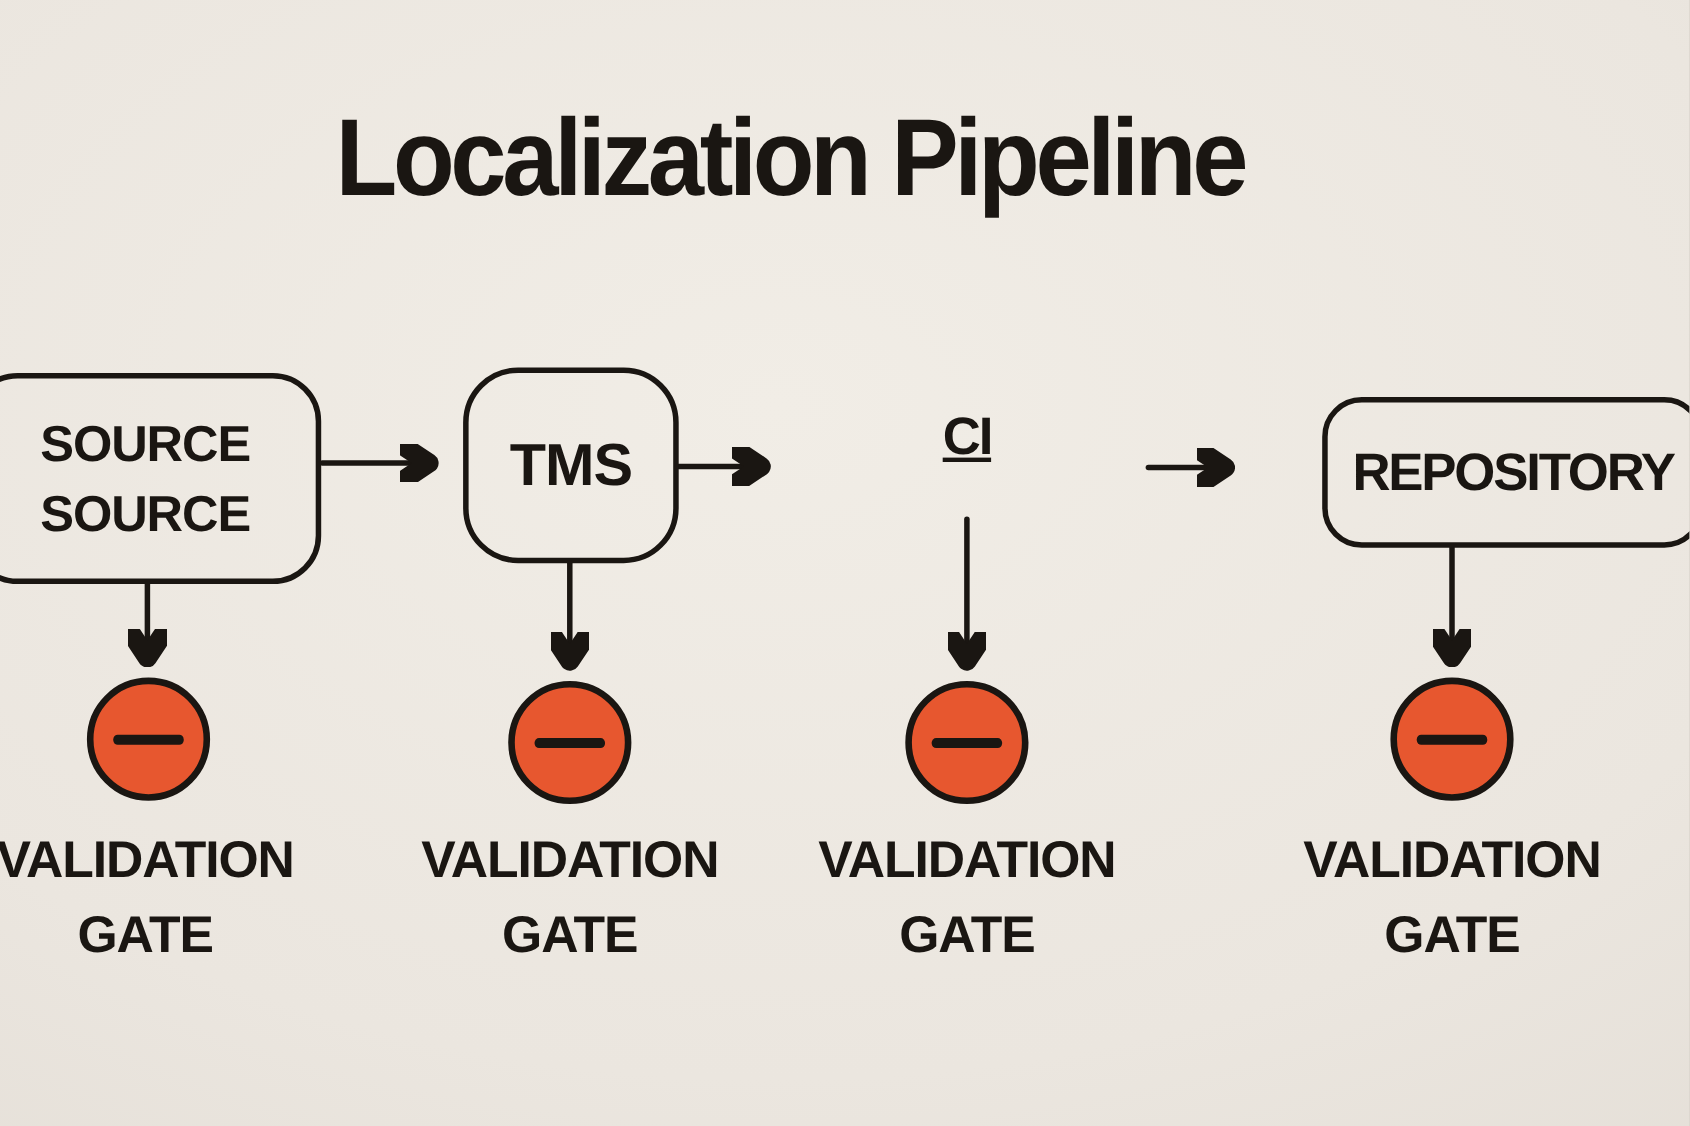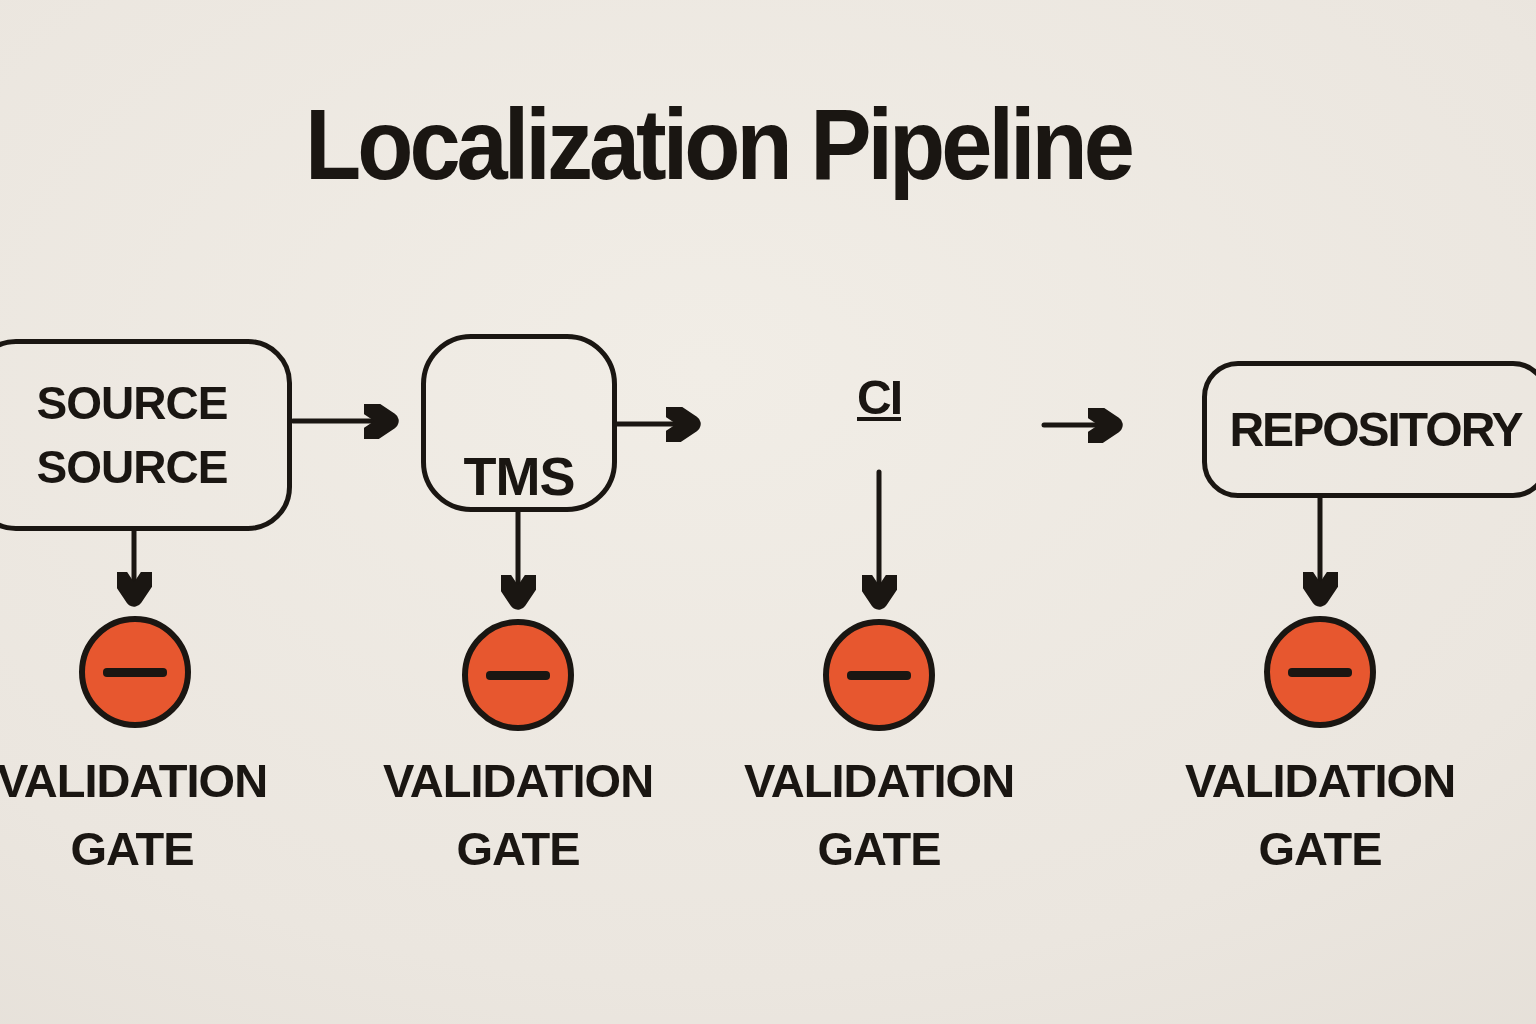--- a/index.html
+++ b/index.html
@@ -71,21 +71,21 @@
   .node span{display:block;white-space:nowrap;}
 
   #node-source-strings{
     left:-28px; top:339px; width:320px; height:192px;
     border-radius:44px;
     font-size:46px; line-height:64px; letter-spacing:-1px;
   }
   #node-tms{
     left:421px; top:334px; width:196px; height:178px;
     border-radius:50px;
-    font-size:54px; letter-spacing:-1px;justify-content:flex-end;
+    font-size:54px; letter-spacing:-1px;
   }
   #node-ci-validators{
     left:718px; top:336px; width:322px; height:124px;
     font-size:48px; line-height:62px; letter-spacing:-2px;text-decoration:underline;
   }
   #node-repository{
     left:1202px; top:361px; width:347px; height:137px;
     border-radius:36px;
     font-size:48px; letter-spacing:-2px;
   }

